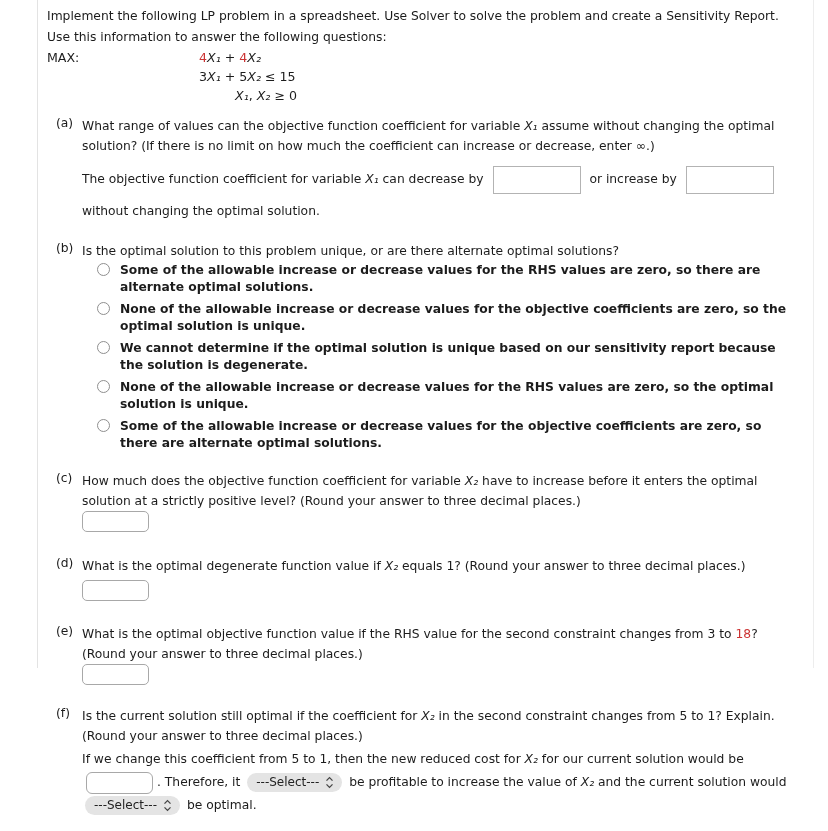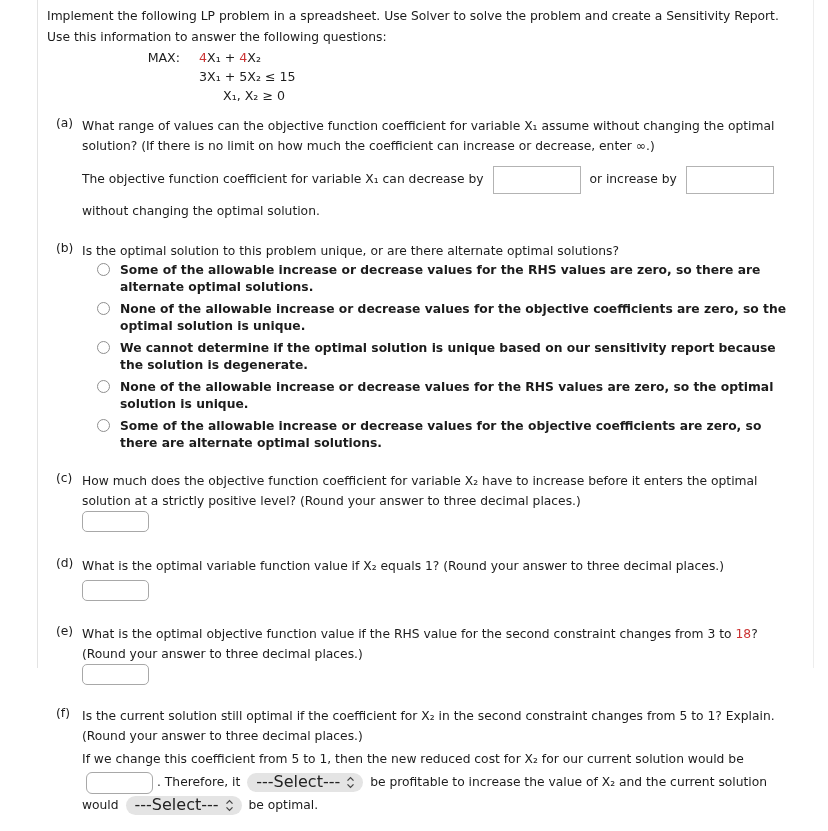--- a/index.html
+++ b/index.html
@@ -10,24 +10,24 @@
     font-size:12.3px; color:#1c1c1c; overflow:hidden;
   }
   .content {
     position:absolute; left:37px; top:0; width:777px; height:668px;
     border-left:1px solid #e3e3e3; border-right:1px solid #ededed;
     padding:0 12px 0 9px;
   }
   .intro { margin:6px 14px 0 0; line-height:21px; }
   .lp { margin-top:0; font-size:12.6px; }
   .lp-row { display:flex; line-height:19px; }
-  .lp-label { width:133px; text-align:right; flex:none; }
+  .lp-label { width:133px; flex:none; }
   .lp-expr { margin-left:19px; white-space:nowrap; }
-  .lp-row.nonneg .lp-expr { margin-left:43px; }
-  .var { }
+  .lp-row.nonneg .lp-expr { margin-left:55px; }
+  .var { font-style:italic; }
   .red { color:var(--accent-red,#cc3333); }
   .q { display:flex; margin:0 10px 0 9px; }
   .q-label { width:26px; flex:none; }
   .q-body { flex:1; line-height:20px; }
   .qa { margin-top:11px; } .qb { margin-top:14px; }
   .qc { margin-top:20px; } .qd { margin-top:24px; }
   .qe { margin-top:23px; } .qf { margin-top:21px; }
   .answer { margin:7px 10px 0 35px; line-height:32px; }
   input.box-sq {
     width:88px; height:28px; border:1px solid #b3b3b3; border-radius:0;
@@ -46,21 +46,21 @@
   }
   .mt0 { margin-top:0; } .mt4 { margin-top:4px; }
   .expl { margin:2px 10px 0 35px; line-height:23px; }
   input.box-rd-inline {
     display:inline-block; width:67px; height:22px; border:1px solid #a8a8a8; border-radius:6px;
     vertical-align:middle; margin:0 4px; background:#fff; font:inherit; padding:1px 4px;
   }
   .pill {
     display:inline-flex; align-items:center; background:#e4e4e4; border-radius:10px;
     padding:2px 8px 3px 9px; margin:0 3px; vertical-align:middle; line-height:14px;
-    color:#222; font-size:16px; cursor:pointer; white-space:nowrap;
+    color:#222; font-size:12px; cursor:pointer; white-space:nowrap;
   }
   .pill svg { margin-left:6px; display:block; }
 </style>
 </head>
 <body>
 
 <div class="page">
   <div class="content">
 
     <p class="intro">Implement the following LP problem in a spreadsheet. Use Solver to solve the problem and create a Sensitivity Report. Use this information to answer the following questions:</p>
@@ -120,21 +120,21 @@
     </div>
 
     <div class="q qc">
       <div class="q-label">(c)</div>
       <div class="q-body"><span>How much does the objective function coefficient for variable </span><span class="var">X₂</span><span> have to increase before it enters the optimal solution at a strictly positive level? (Round your answer to three decimal places.)</span></div>
     </div>
     <input type="text" class="box-rd mt0" value="" style="">
 
     <div class="q qd">
       <div class="q-label">(d)</div>
-      <div class="q-body"><span>What is the optimal variable function value if </span><span class="var">X₂</span><span> equals 1? (Round your answer to three decimal places.)</span></div>
+      <div class="q-body"><span>What is the optimal degenerate function value if </span><span class="var">X₂</span><span> equals 1? (Round your answer to three decimal places.)</span></div>
     </div>
     <input type="text" class="box-rd mt4" value="" style="">
 
     <div class="q qe">
       <div class="q-label">(e)</div>
       <div class="q-body"><span>What is the optimal objective function value if the RHS value for the second constraint changes from 3 to </span><span class="red">18</span><span>? (Round your answer to three decimal places.)</span></div>
     </div>
     <input type="text" class="box-rd mt0" value="" style="">
 
     <div class="q qf">

